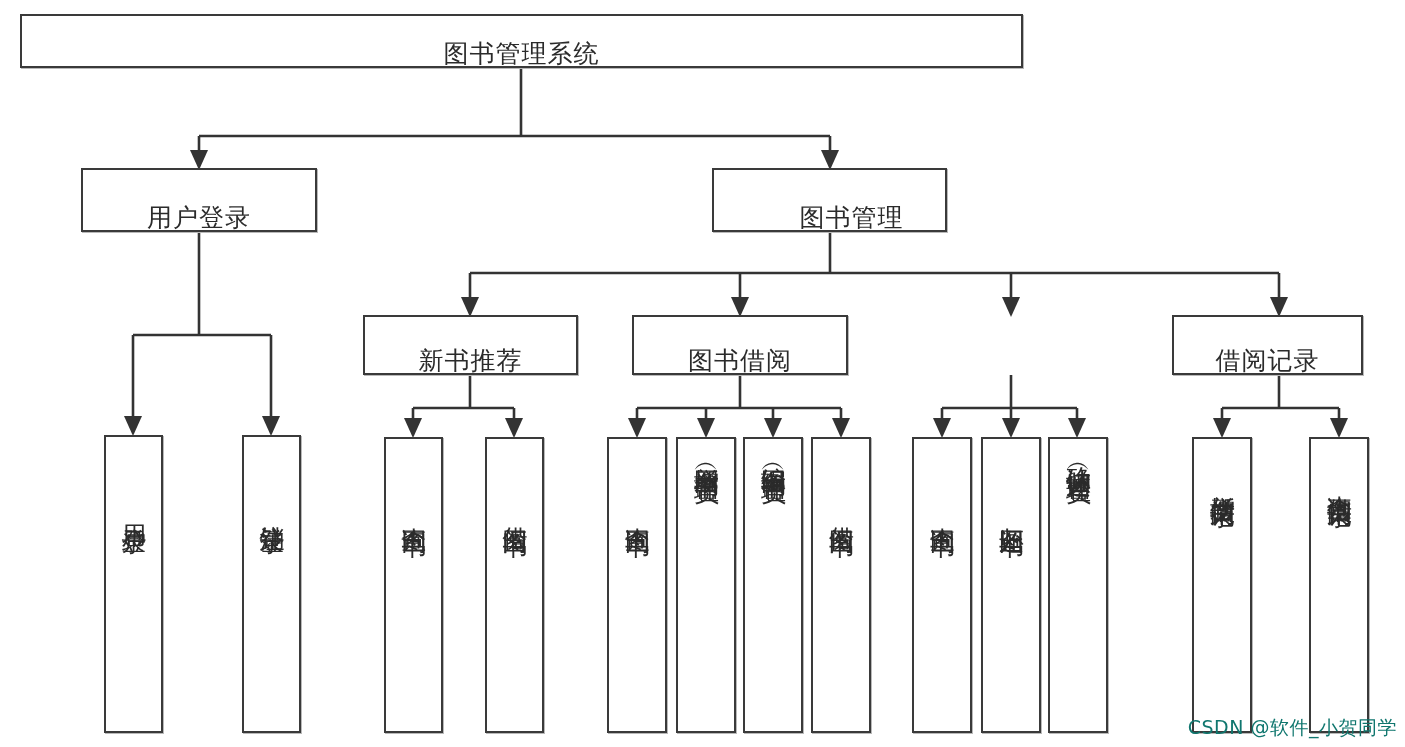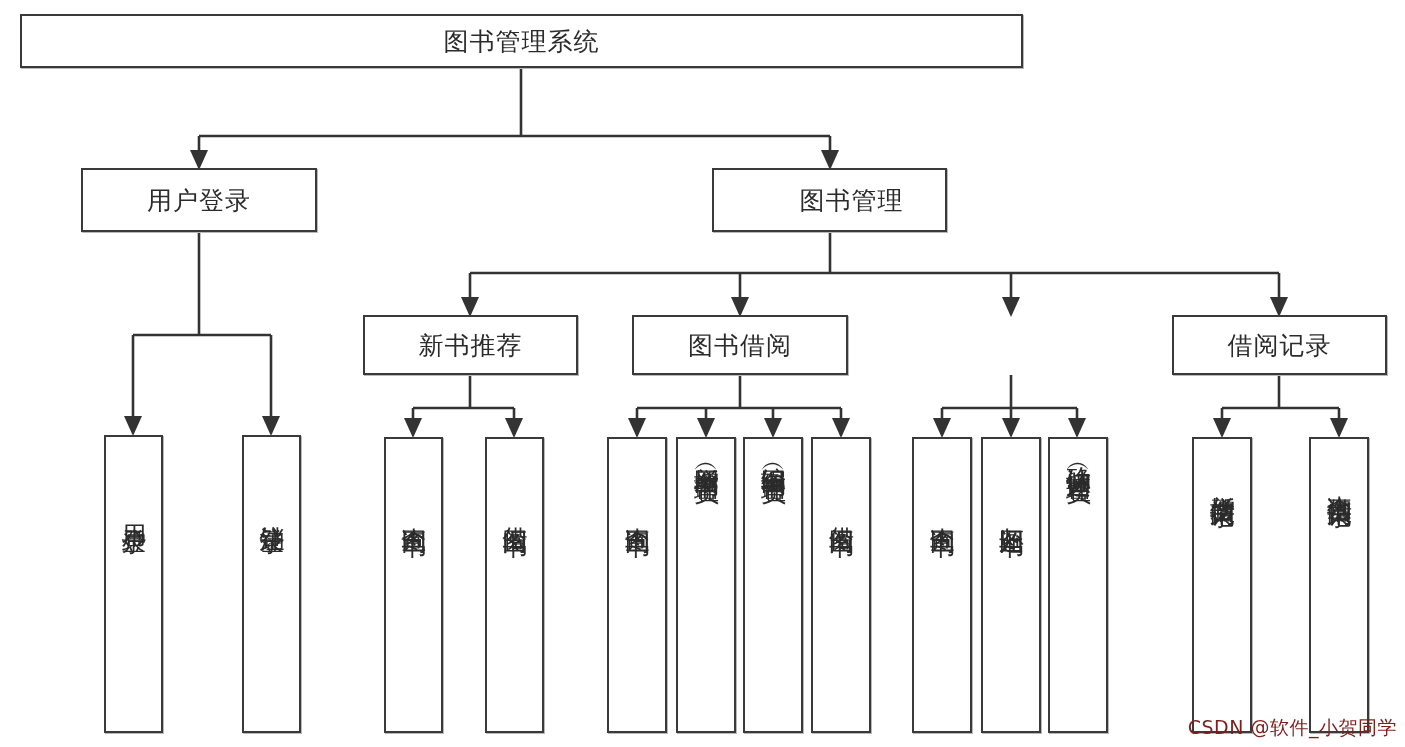--- a/index.html
+++ b/index.html
@@ -13,21 +13,21 @@
   #canvas{position:absolute;left:0;top:0;width:1405px;height:747px;}
   svg.edges{position:absolute;left:0;top:0;width:1405px;height:747px;pointer-events:none;}
 
   .node{
     position:absolute;
     box-sizing:border-box;
     background:#ffffff;
     border:2px solid #3a3a3a;
     box-shadow:1px 1px 0 0 #b9b9b9;
     display:flex;
-    align-items:center;
+    align-items:flex-end;
     justify-content:center;
   }
   .node .lbl{
     color:#2b2b2b;
     letter-spacing:1px;
     white-space:nowrap;
   }
   
   .h-node .lbl{font-size:25px;line-height:1;}
   .h-node.root .lbl{font-size:25px;}
@@ -43,21 +43,21 @@
     white-space:normal;
     text-align:left;
     height:auto;
   }
 
   .watermark{
     position:absolute;
     right:8px;
     bottom:6px;
     font-size:19px;
-    color:#7f1d1d;
+    color:#0f766e;
     letter-spacing:0.5px;
     white-space:nowrap;
     font-family:"DejaVu Sans","Liberation Sans",sans-serif;
   }
 </style>
 </head>
 <body>
 
 <div id="canvas">
 
@@ -150,21 +150,21 @@
   <div class="node h-node" style="left:712px;top:168px;width:235px;height:64px;padding-left:44px;">
     <span class="lbl">图书管理</span>
   </div>
 
   <div class="node h-node" style="left:632px;top:315px;width:216px;height:60px;">
     <span class="lbl">图书借阅</span>
   </div>
   <div class="node h-node" style="left:363px;top:315px;width:215px;height:60px;">
     <span class="lbl">新书推荐</span>
   </div>
-  <div class="node h-node" style="left:1172px;top:315px;width:215px;height:60px;">
+  <div class="node h-node" style="left:1172px;top:315px;width:191px;height:60px;">
     <span class="lbl">借阅记录</span>
   </div>
 
   <div class="node v-node" style="left:104px;top:435px;width:59px;height:298px;padding-top:68px;">
     <span class="lbl">用户登录</span>
   </div>
   <div class="node v-node" style="left:242px;top:435px;width:59px;height:298px;padding-top:68px;">
     <span class="lbl">注销登录</span>
   </div>
 

